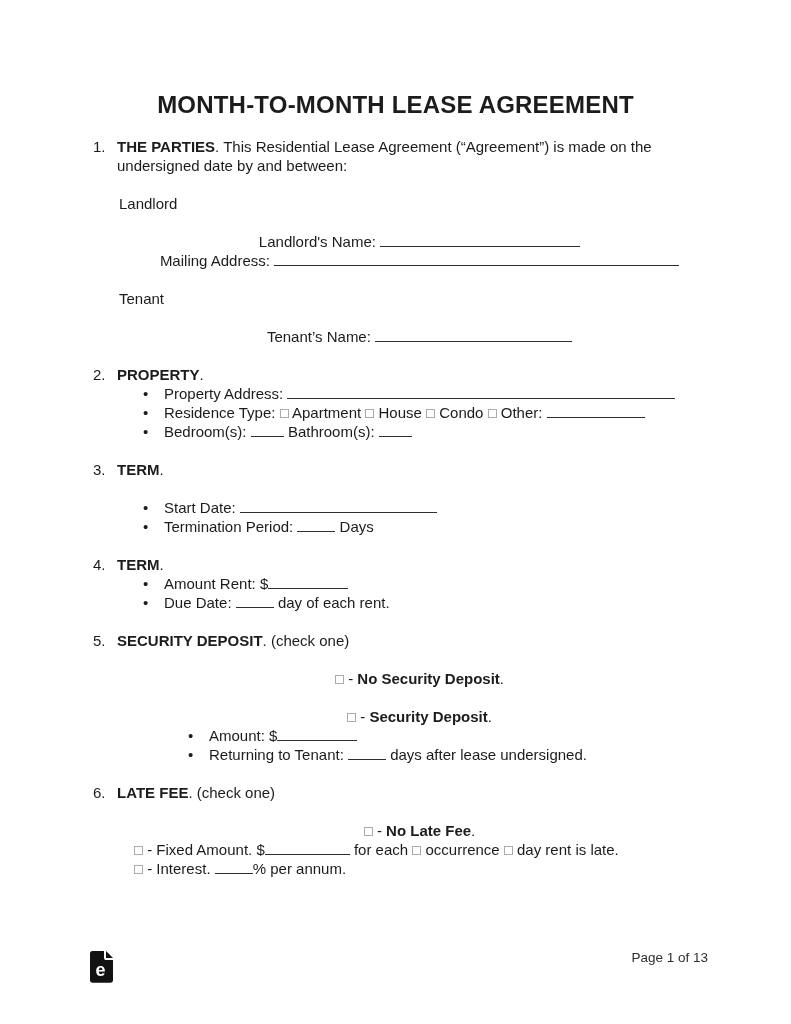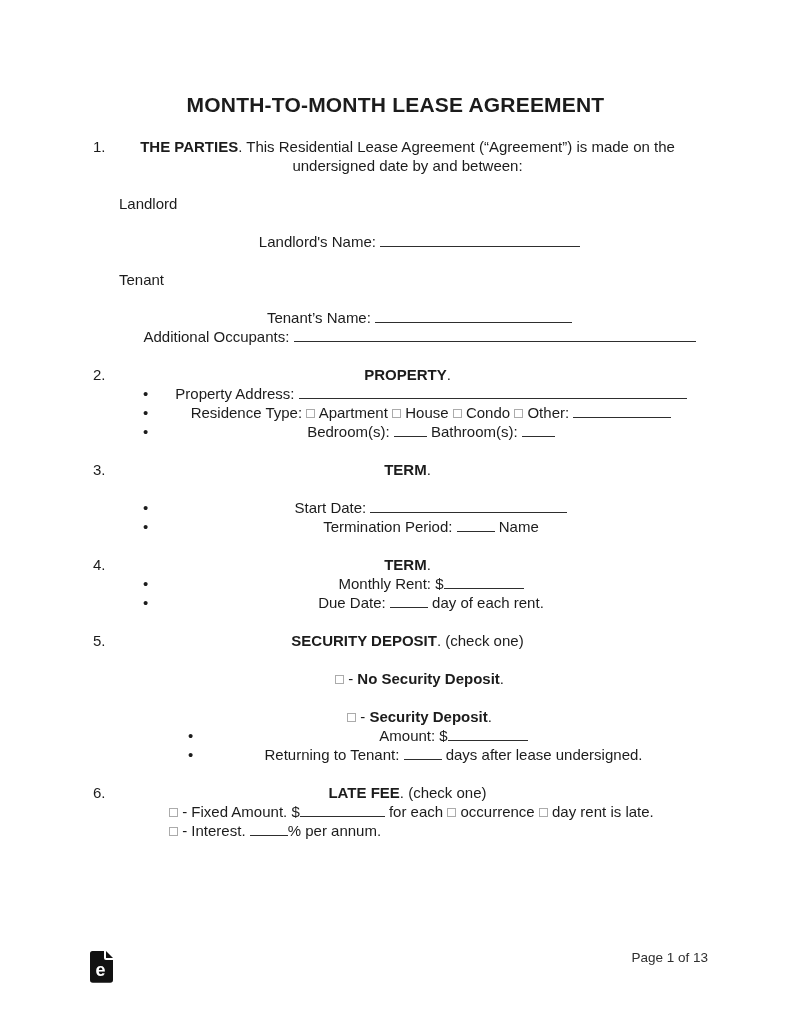--- a/index.html
+++ b/index.html
@@ -3,30 +3,30 @@
 <meta charset="utf-8">
 <style>
   * { margin:0; padding:0; box-sizing:border-box; }
   html,body { background:#ffffff; }
   .page {
     position:relative; width:791px; height:1024px; background:#ffffff;
     font-family:"Liberation Sans", sans-serif; font-size:15px; line-height:19px;
     color:#1c1c1c; overflow:hidden; margin:0 auto;
   }
   .content { position:absolute; left:93px; top:93px; width:605px; }
-  .title { font-size:21px; line-height:23px; font-weight:bold; text-align:center; letter-spacing:.2px; margin-bottom:21px; }
+  .title { font-size:24px; line-height:23px; font-weight:bold; text-align:center; letter-spacing:.2px; margin-bottom:21px; }
   .gap { margin-top:19px; }
   .row { display:flex; }
   .num { flex:0 0 24px; }
-  .body { flex:1;text-align:center; }
+  .body { flex:1; }
   .b { font-weight:bold; }
   .u { }
   .ind1 { margin-left:26px; }
   .ind2 { margin-left:48px;text-align:center; }
-  .ind3 { margin-left:76px; }
+  .ind3 { margin-left:41px; }
   .li  { display:flex; margin-left:50px; }
   .li2 { display:flex; margin-left:95px; }
   .dot { flex:0 0 21px; }
   .blank { display:inline-block; border-bottom:1.2px solid #2e2e2e; height:12px; }
   .cb {
     display:inline-block; width:9px; height:9px;
     border:1.5px solid #ababab; background:#fff; vertical-align:0;
   }
   .footer {
     position:absolute; left:90px; right:83px; top:948px;
@@ -46,30 +46,30 @@
       <span class="num">1.</span>
       <div class="body"><span class="b">THE PARTIES</span><span>. This Residential Lease Agreement (“Agreement”) is made on the undersigned date by and between:</span></div>
     </div>
 
     <div class="ind1 gap"><span class="u">Landlord</span></div>
 
     <div class="ind2 gap">
       <span>Landlord's Name:</span>
       <span class="blank" style="width:200px"></span>
     </div>
+    <div class="ind2">
+      <span>Mailing Address:</span>
+      <span class="blank" style="width:405px"></span>
+    </div>
 
     <div class="ind1 gap"><span class="u">Tenant</span></div>
 
     <div class="ind2 gap">
       <span>Tenant’s Name:</span>
       <span class="blank" style="width:197px"></span>
-    </div>
-    <div class="ind2">
-      <span>Additional Occupants:</span>
-      <span class="blank" style="width:402px"></span>
     </div>
 
     <div class="row gap">
       <span class="num">2.</span>
       <div class="body"><span class="b">PROPERTY</span><span>.</span></div>
     </div>
 
     <div class="li">
       <span class="dot">•</span>
       <div class="body"><span class="u">Property Address</span><span>:</span>
@@ -107,32 +107,32 @@
     <div class="li gap">
       <span class="dot">•</span>
       <div class="body"><span class="u">Start Date</span><span>:</span>
         <span class="blank" style="width:197px"></span>
       </div>
     </div>
     <div class="li">
       <span class="dot">•</span>
       <div class="body"><span class="u">Termination Period</span><span>:</span>
         <span class="blank" style="width:38px"></span>
-        <span>Name</span>
+        <span>Days</span>
       </div>
     </div>
 
     <div class="row gap">
       <span class="num">4.</span>
       <div class="body"><span class="b">TERM</span><span>.</span></div>
     </div>
 
     <div class="li">
       <span class="dot">•</span>
-      <div class="body"><span class="u">Monthly Rent</span><span>: $</span><span class="blank" style="width:80px"></span></div>
+      <div class="body"><span class="u">Amount Rent</span><span>: $</span><span class="blank" style="width:80px"></span></div>
     </div>
     <div class="li">
       <span class="dot">•</span>
       <div class="body"><span class="u">Due Date</span><span>:</span>
         <span class="blank" style="width:38px"></span>
         <span>day of each rent.</span>
       </div>
     </div>
 
     <div class="row gap">
@@ -161,20 +161,25 @@
         <span class="blank" style="width:38px"></span>
         <span>days after lease undersigned.</span>
       </div>
     </div>
 
     <div class="row gap">
       <span class="num">6.</span>
       <div class="body"><span class="b">LATE FEE</span><span>. (check one)</span></div>
     </div>
 
+    <div class="ind2 gap">
+      <span class="cb"></span>
+      <span>-</span>
+      <span class="b">No Late Fee</span><span>.</span>
+    </div>
 
     <div class="ind3">
       <span class="cb"></span>
       <span>-</span>
       <span class="u">Fixed Amount</span><span>. $</span><span class="blank" style="width:85px"></span>
       <span>for each</span>
       <span class="cb"></span>
       <span>occurrence</span>
       <span class="cb"></span>
       <span>day rent is late.</span>

